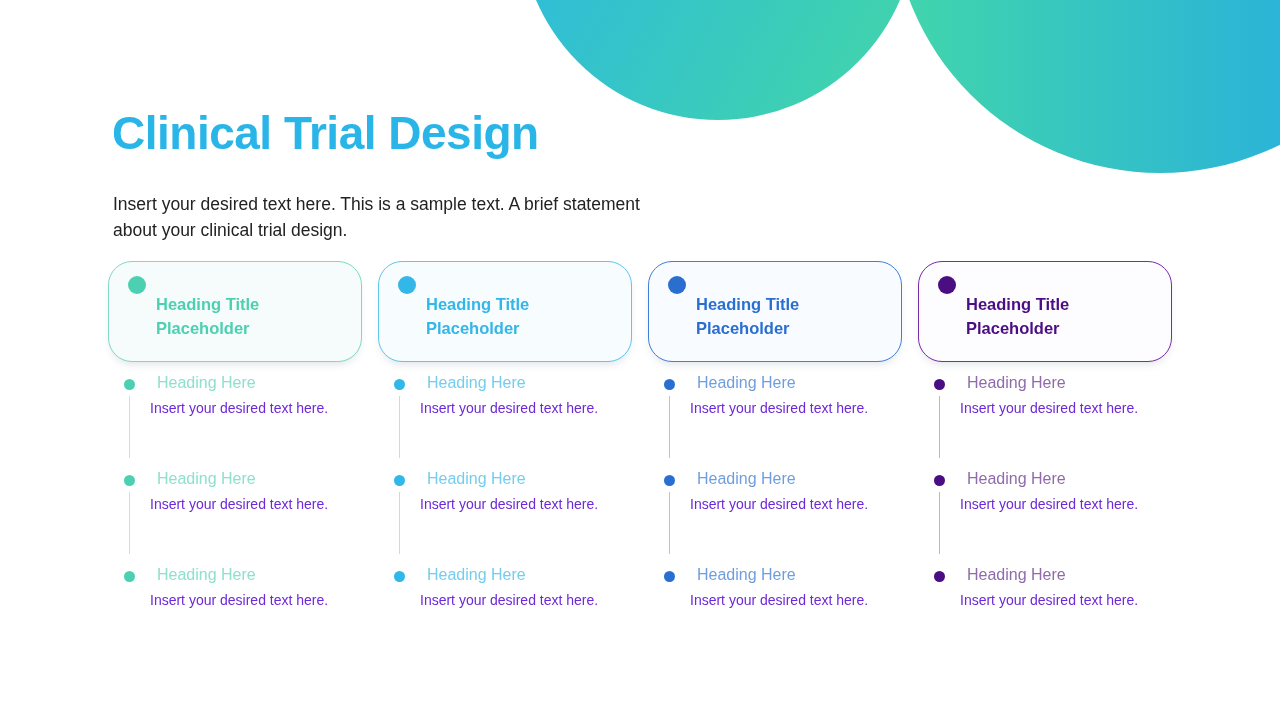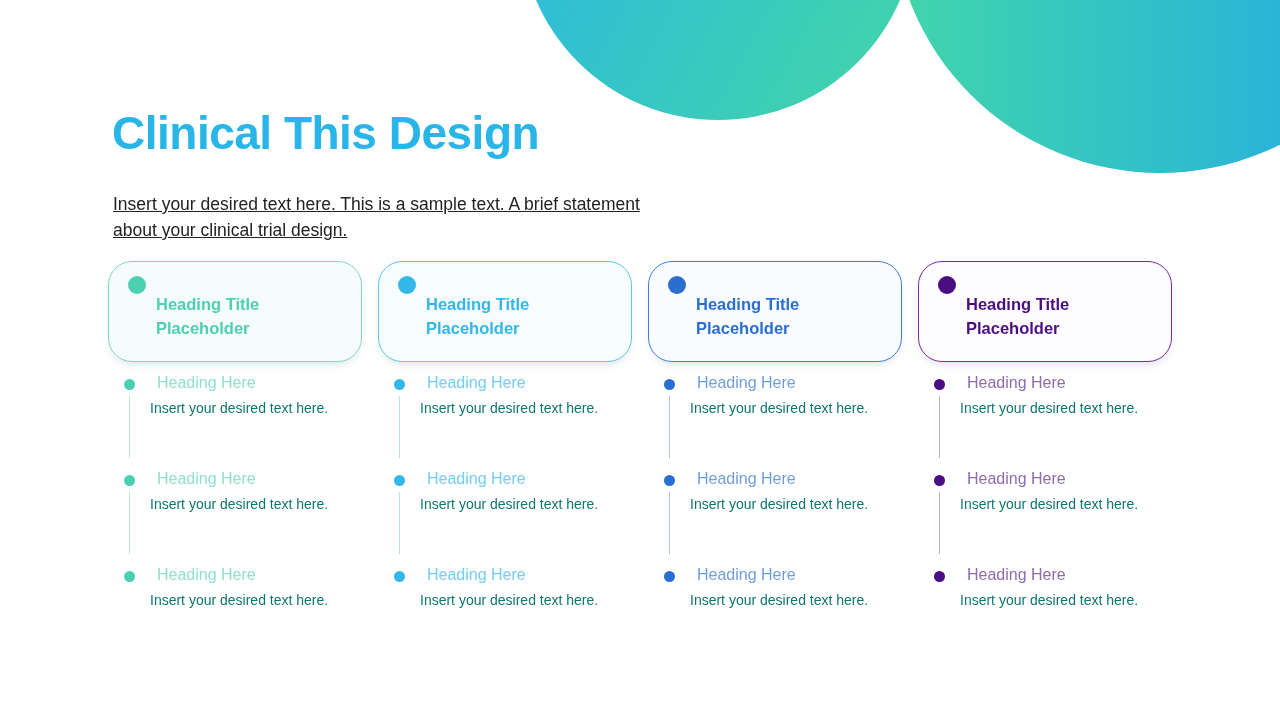--- a/index.html
+++ b/index.html
@@ -33,21 +33,20 @@
     white-space:nowrap;
   }
   .page-subtitle {
     position:absolute;
     left:113px; top:192px;
     width:560px;
     font-size:17.5px;
     font-weight:400;
     color:#222222;
     line-height:1.48;
-    text-decoration:underline;
   }
 
   
   .columns {
     position:absolute;
     left:108px; top:261px;
     width:1070px; height:400px;
   }
   .column {
     position:absolute;
@@ -113,21 +112,21 @@
     font-size:16px;
     font-weight:400;
     line-height:1.4;
     white-space:nowrap;
   }
   .bullet-body {
     position:absolute;
     left:42px; top:25px;
     width:180px;
     font-size:14px;
-    color:#0f766e;
+    color:#6d28d9;
     line-height:1.38;
   }
 </style>
 </head>
 <body style="background: rgb(255, 255, 255);">
 
 <div class="deco">
   <svg width="1280" height="200" viewBox="0 0 1280 200" xmlns="http://www.w3.org/2000/svg">
     <defs>
       <linearGradient id="gradLeft" x1="0" y1="0" x2="1" y2="0.55">
@@ -142,21 +141,21 @@
         <rect x="0" y="0" width="1280" height="200"></rect>
       </clipPath>
     </defs>
     <g clip-path="url(#clipTop)">
       <circle cx="718" cy="-78" r="198" fill="url(#gradLeft)"></circle>
       <circle cx="1160" cy="-95" r="268" fill="url(#gradRight)"></circle>
     </g>
   </svg>
 </div>
 
-<h1 class="page-title" style="color: rgb(41, 181, 232);">Clinical This Design</h1>
+<h1 class="page-title" style="color: rgb(41, 181, 232);">Clinical Trial Design</h1>
 <p class="page-subtitle">Insert your desired text here. This is a sample text. A brief statement about your clinical trial design.</p>
 
 <div class="columns">
     <div class="column c0">
       <div class="card" style="background: rgb(246, 252, 251); border-color: rgb(127, 217, 194);">
         <span class="card-dot" style="background: rgb(77, 208, 177);"></span>
         <div class="card-title" style="color: rgb(77, 208, 177);">Heading Title Placeholder</div>
       </div>
       <div class="bullets">
         <div class="bullet">

